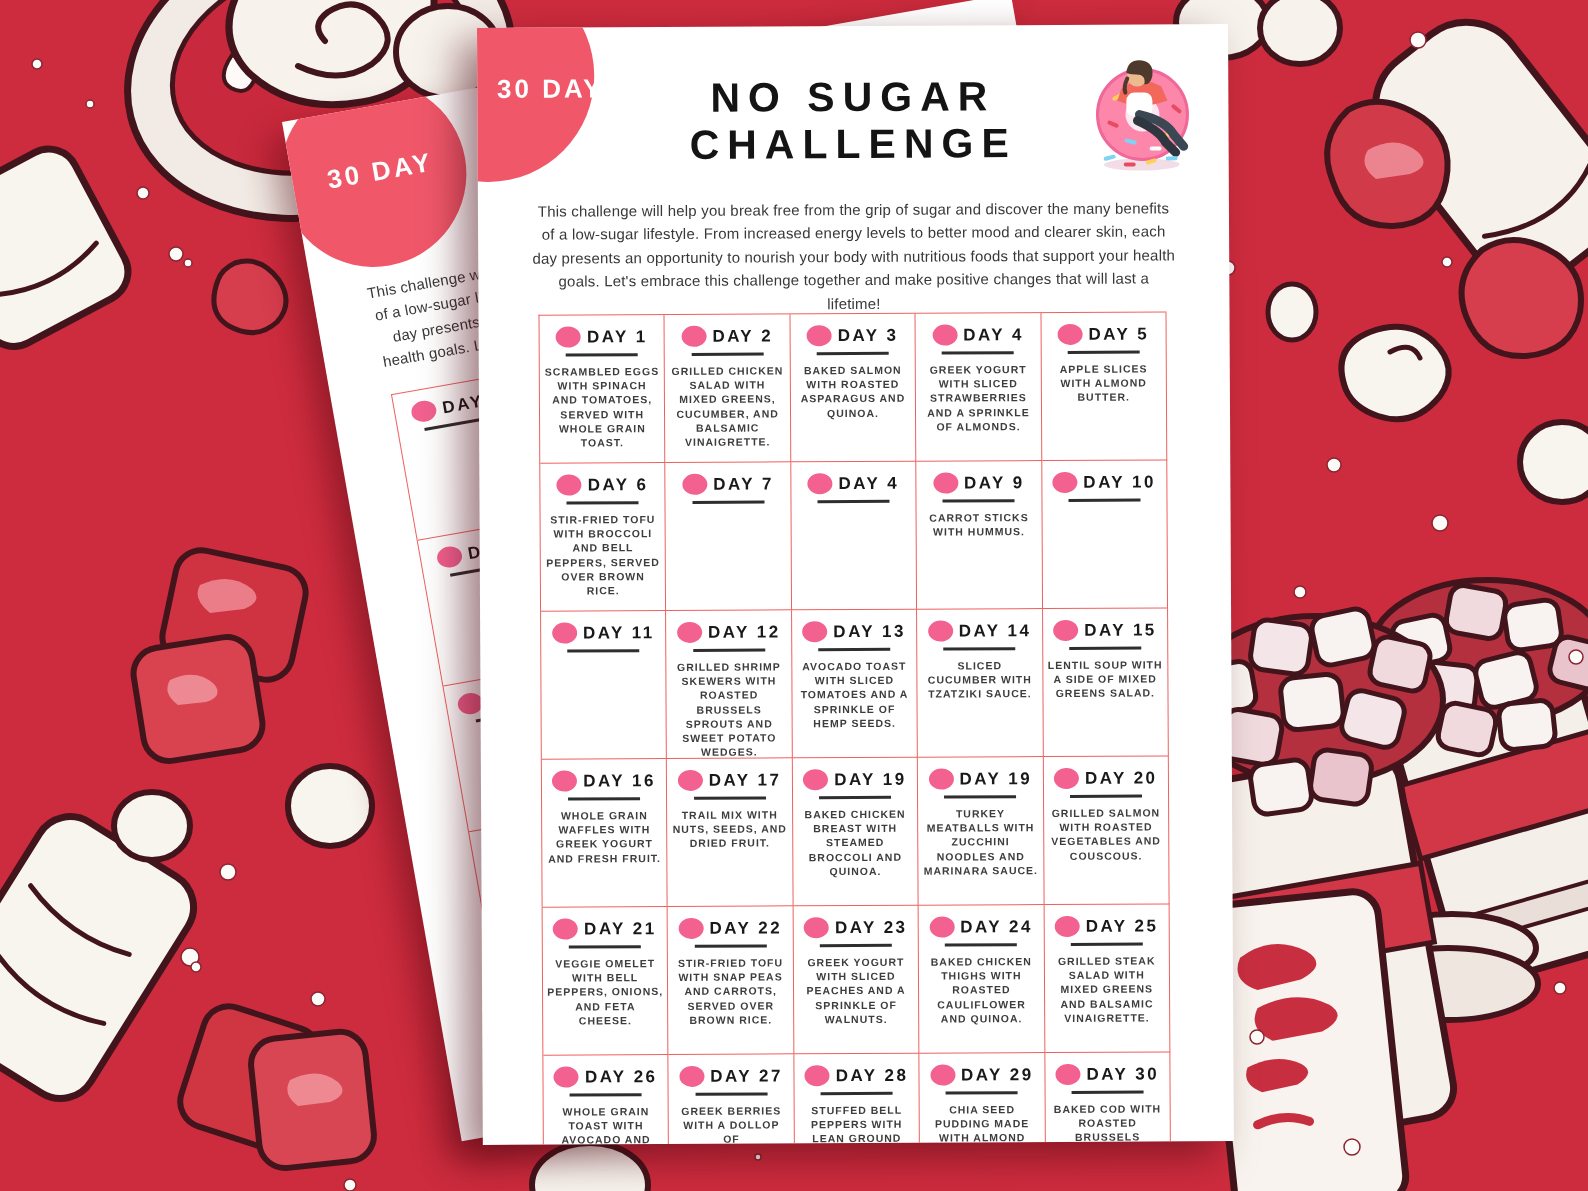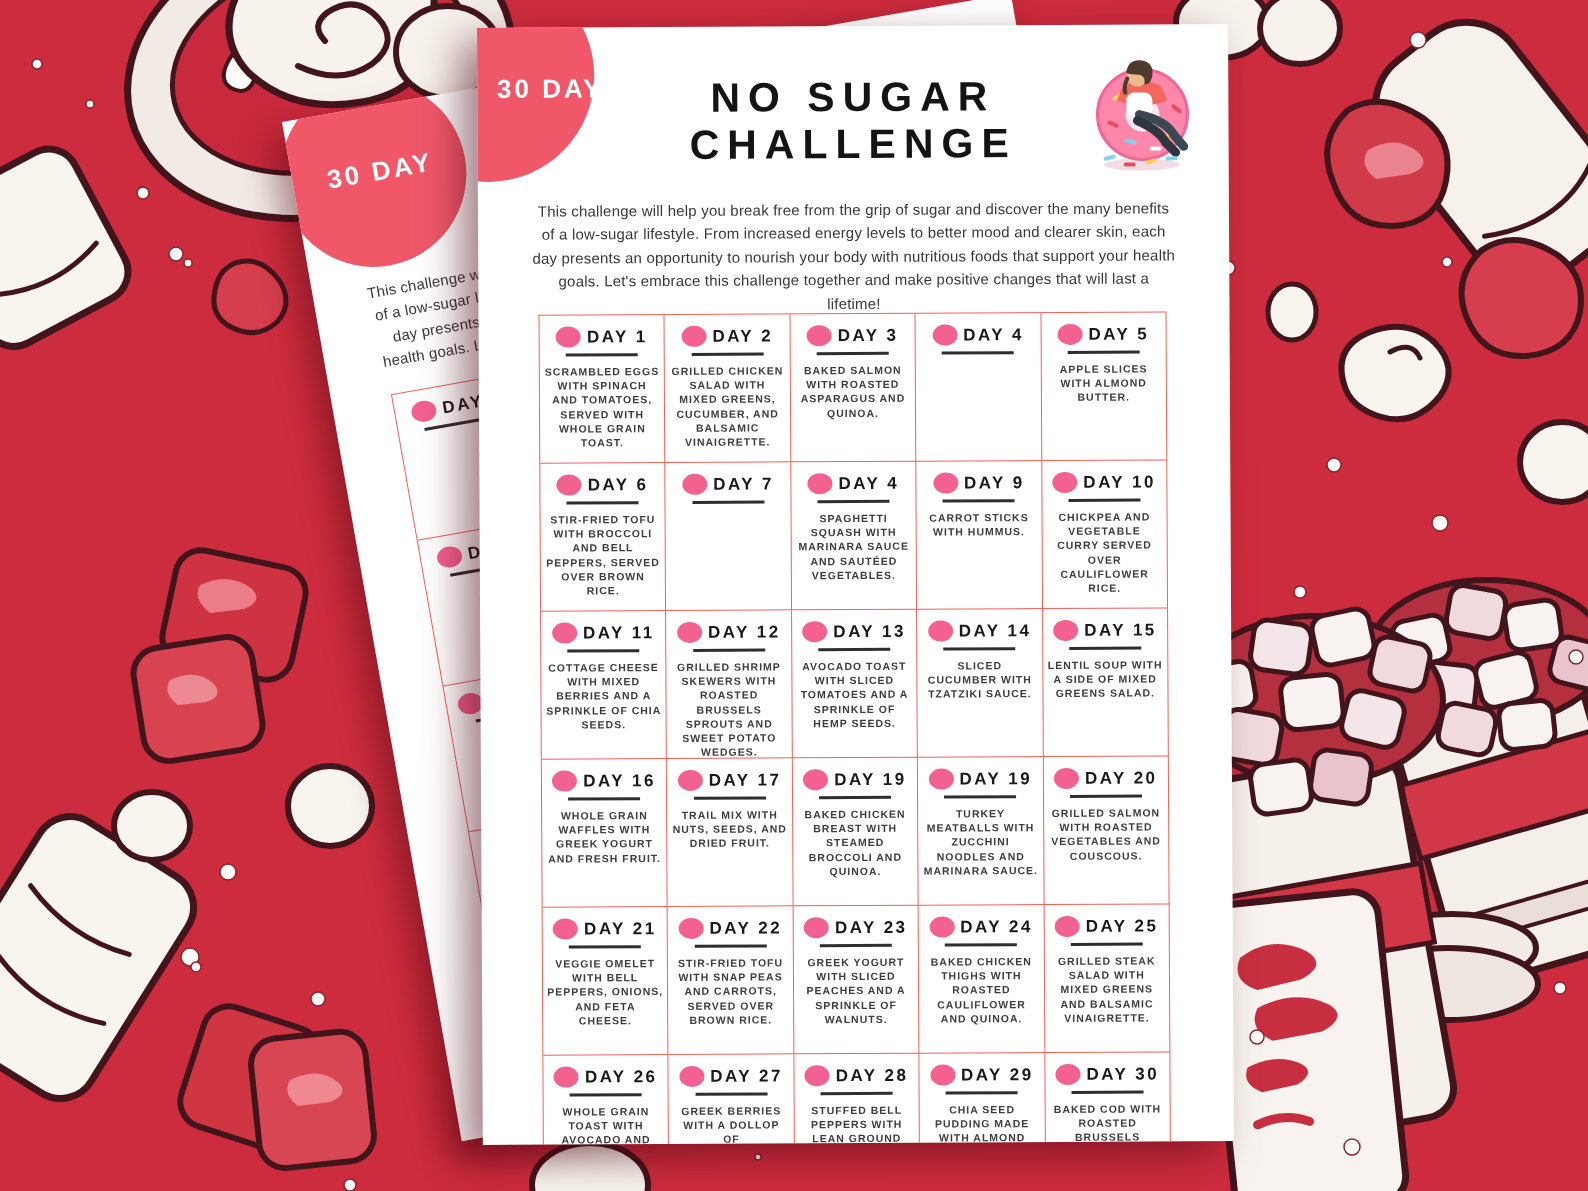--- a/index.html
+++ b/index.html
@@ -321,20 +321,21 @@
           </div>
           <div class="day-rule"></div>
           <div class="day-meal">BAKED SALMON WITH ROASTED ASPARAGUS AND QUINOA.</div>
         </div>
         <div class="cell">
           <div class="cell-head">
             <span class="day-dot"></span>
             <span class="day-label">DAY 4</span>
           </div>
           <div class="day-rule"></div>
+          <div class="day-meal">GREEK YOGURT WITH SLICED STRAWBERRIES AND A SPRINKLE OF ALMONDS.</div>
         </div>
         <div class="cell">
           <div class="cell-head">
             <span class="day-dot"></span>
             <span class="day-label">DAY 5</span>
           </div>
           <div class="day-rule"></div>
           <div class="day-meal">APPLE SLICES WITH ALMOND BUTTER.</div>
         </div>
         <div class="cell">
@@ -351,45 +352,42 @@
             <span class="day-label">DAY 7</span>
           </div>
           <div class="day-rule"></div>
         </div>
         <div class="cell">
           <div class="cell-head">
             <span class="day-dot"></span>
             <span class="day-label">DAY 4</span>
           </div>
           <div class="day-rule"></div>
-          <div class="day-meal">SPAGHETTI SQUASH WITH MARINARA SAUCE AND SAUTÉED VEGETABLES.</div>
         </div>
         <div class="cell">
           <div class="cell-head">
             <span class="day-dot"></span>
             <span class="day-label">DAY 9</span>
           </div>
           <div class="day-rule"></div>
           <div class="day-meal">CARROT STICKS WITH HUMMUS.</div>
         </div>
         <div class="cell">
           <div class="cell-head">
             <span class="day-dot"></span>
             <span class="day-label">DAY 10</span>
           </div>
           <div class="day-rule"></div>
-          <div class="day-meal">CHICKPEA AND VEGETABLE CURRY SERVED OVER CAULIFLOWER RICE.</div>
         </div>
         <div class="cell">
           <div class="cell-head">
             <span class="day-dot"></span>
             <span class="day-label">DAY 11</span>
           </div>
           <div class="day-rule"></div>
-          <div class="day-meal">COTTAGE CHEESE WITH MIXED BERRIES AND A SPRINKLE OF CHIA SEEDS.</div>
         </div>
         <div class="cell">
           <div class="cell-head">
             <span class="day-dot"></span>
             <span class="day-label">DAY 12</span>
           </div>
           <div class="day-rule"></div>
           <div class="day-meal">GRILLED SHRIMP SKEWERS WITH ROASTED BRUSSELS SPROUTS AND SWEET POTATO WEDGES.</div>
         </div>
         <div class="cell">

